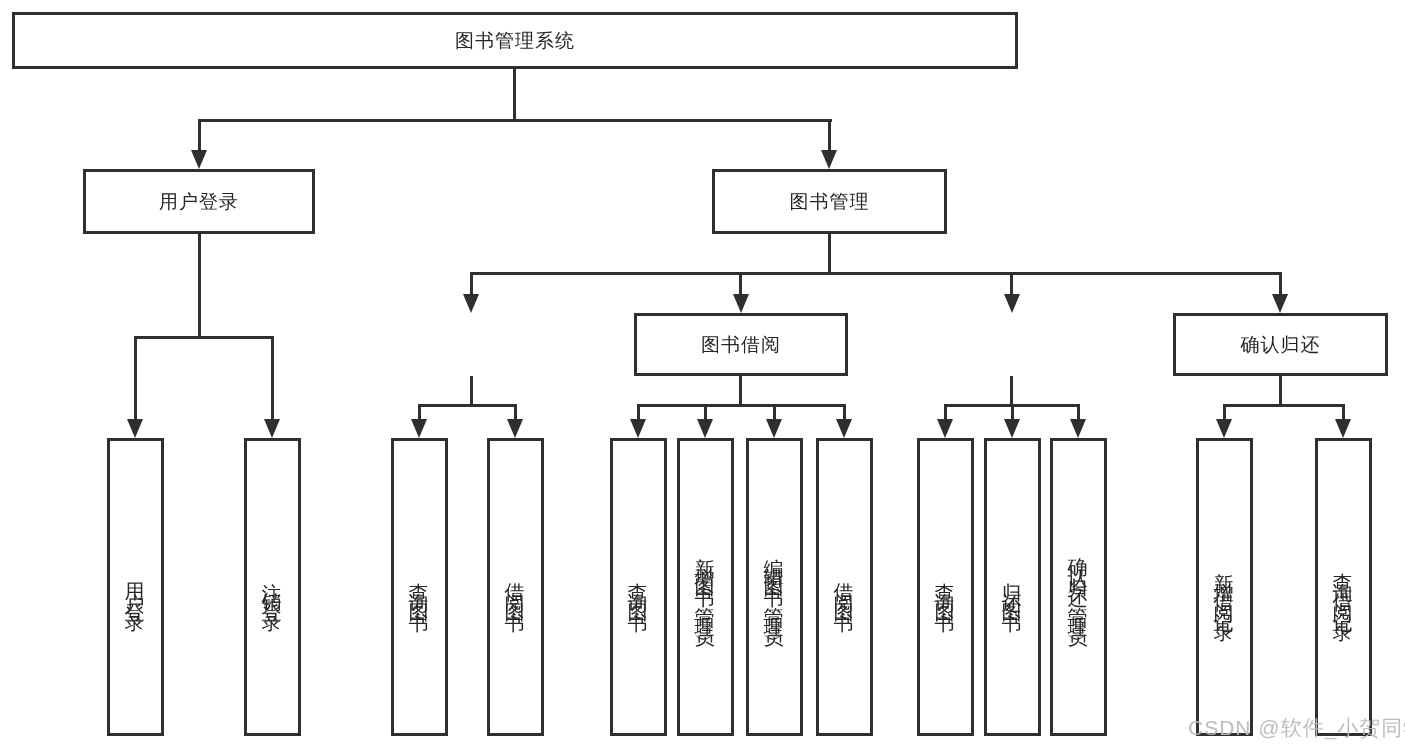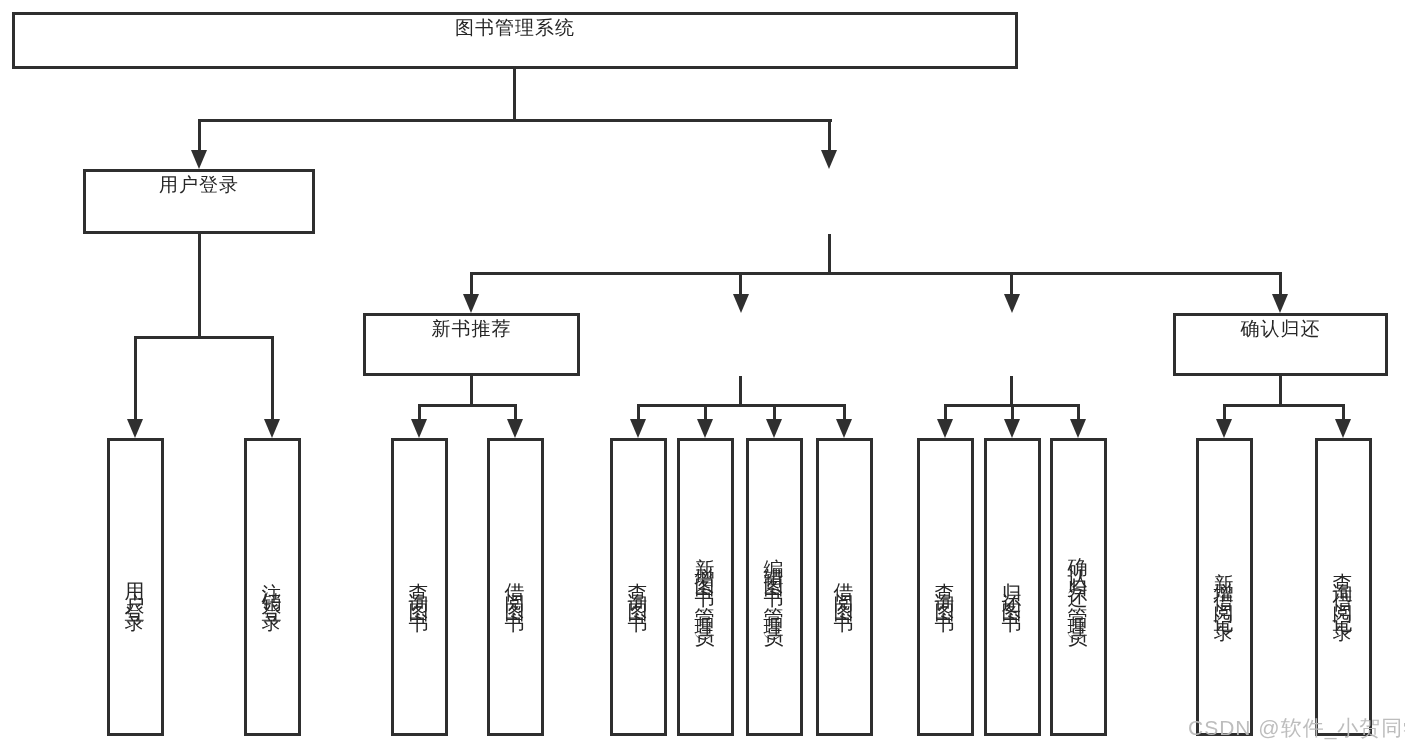--- a/index.html
+++ b/index.html
@@ -2,21 +2,21 @@
 <html><head>
 <meta charset="utf-8">
 <style>
   html,body{margin:0;padding:0;background:#fff;}
   #canvas{
     position:relative;width:1405px;height:747px;background:#ffffff;overflow:hidden;
     font-family:"Liberation Sans","DejaVu Sans",sans-serif;color:#262626;
   }
   .box{
     position:absolute;box-sizing:border-box;border:3px solid #2f2f2f;background:#fff;
-    display:flex;align-items:flex-start;justify-content:center;
+    display:flex;align-items:center;justify-content:center;
     font-size:19px;letter-spacing:1px;color:#262626;z-index:2;
   }
   .leaf{
     position:absolute;box-sizing:border-box;border:3px solid #2f2f2f;background:#fff;
     top:438px;height:298px;width:57px;
     display:flex;align-items:center;justify-content:center;z-index:2;
   }
   .vtext{
     writing-mode:vertical-rl;text-orientation:mixed;
     font-size:20px;letter-spacing:10px;color:#262626;white-space:nowrap;
@@ -38,23 +38,26 @@
 
 <div id="canvas">
 
   <div class="box" style="left:12px;top:12px;width:1006px;height:57px;">
     <span>图书管理系统</span>
   </div>
 
   <div class="box" style="left:83px;top:169px;width:232px;height:65px;">
     <span>用户登录</span>
   </div>
+  <div class="box" style="left:712px;top:169px;width:235px;height:65px;">
+    <span>图书管理</span>
+  </div>
 
-  <div class="box" style="left:363px;top:313px;width:217px;height:63px;">
-    <span>新书推荐</span>
+  <div class="box" style="left:634px;top:313px;width:214px;height:63px;">
+    <span>图书借阅</span>
   </div>
   <div class="box" style="left:1173px;top:313px;width:215px;height:63px;">
     <span>确认归还</span>
   </div>
 
   <div class="leaf" style="left:107px;">
     <span class="vtext">用户登录</span>
   </div>
   <div class="leaf" style="left:244px;">
     <span class="vtext">注销登录</span>

